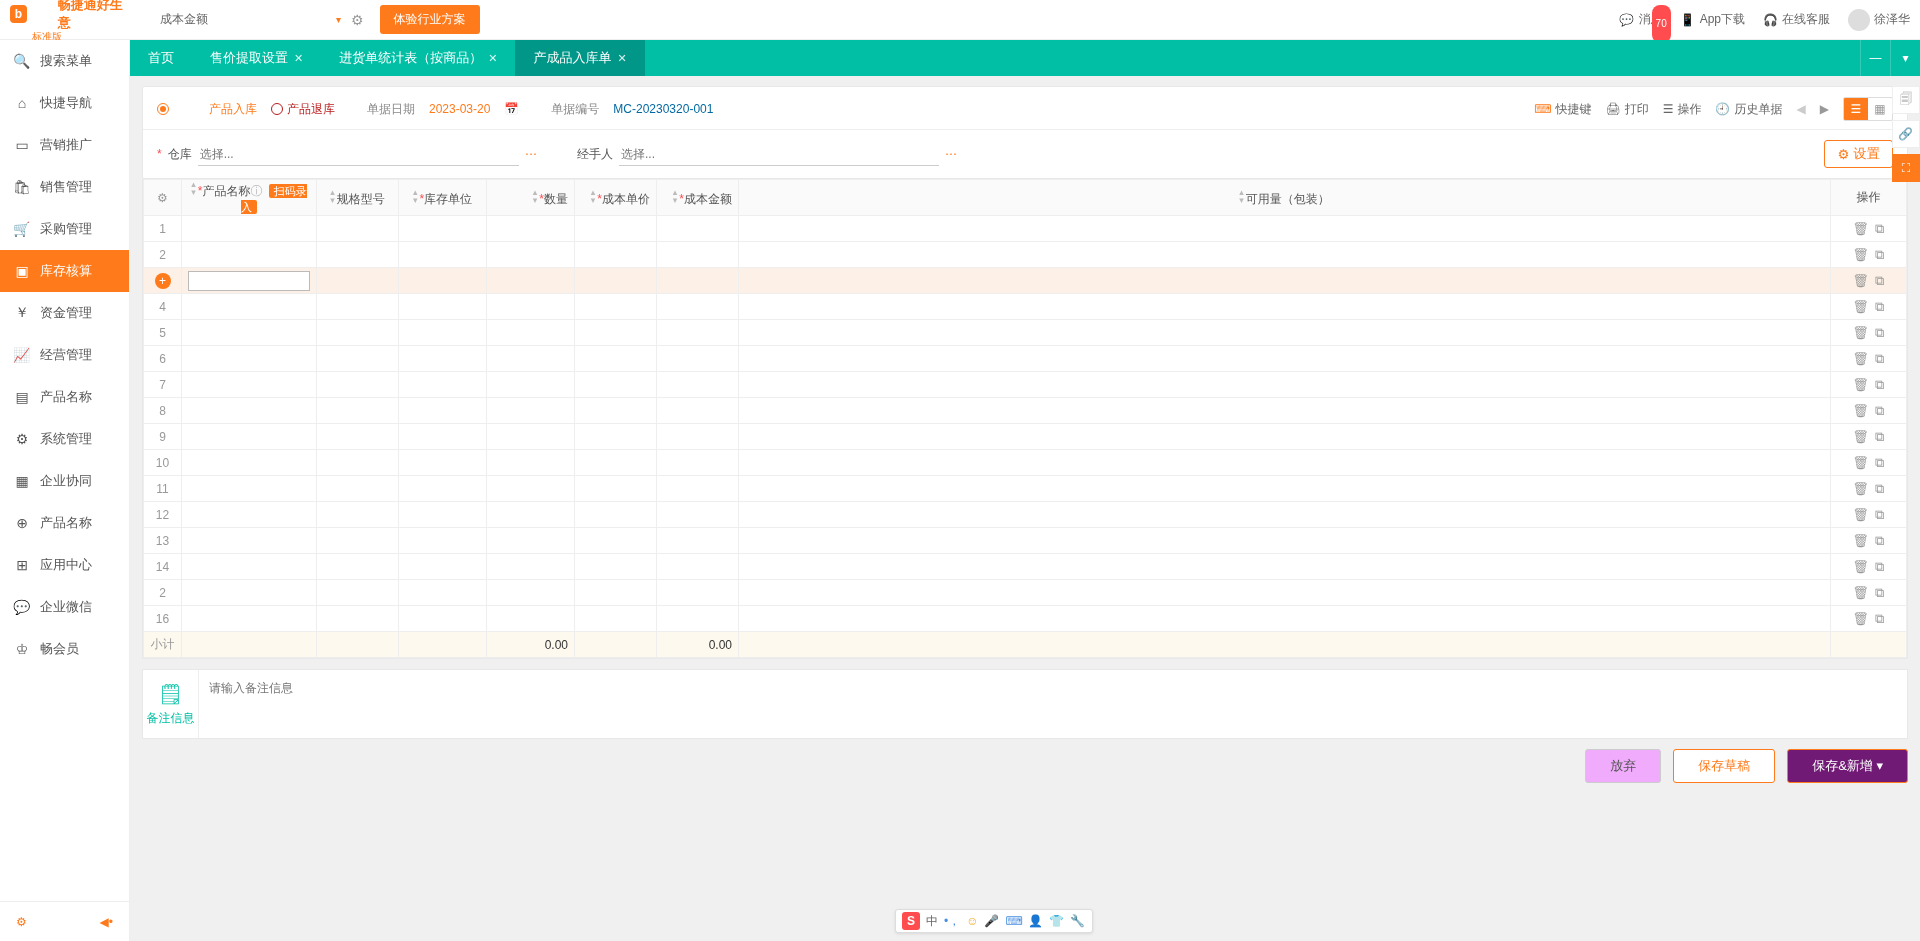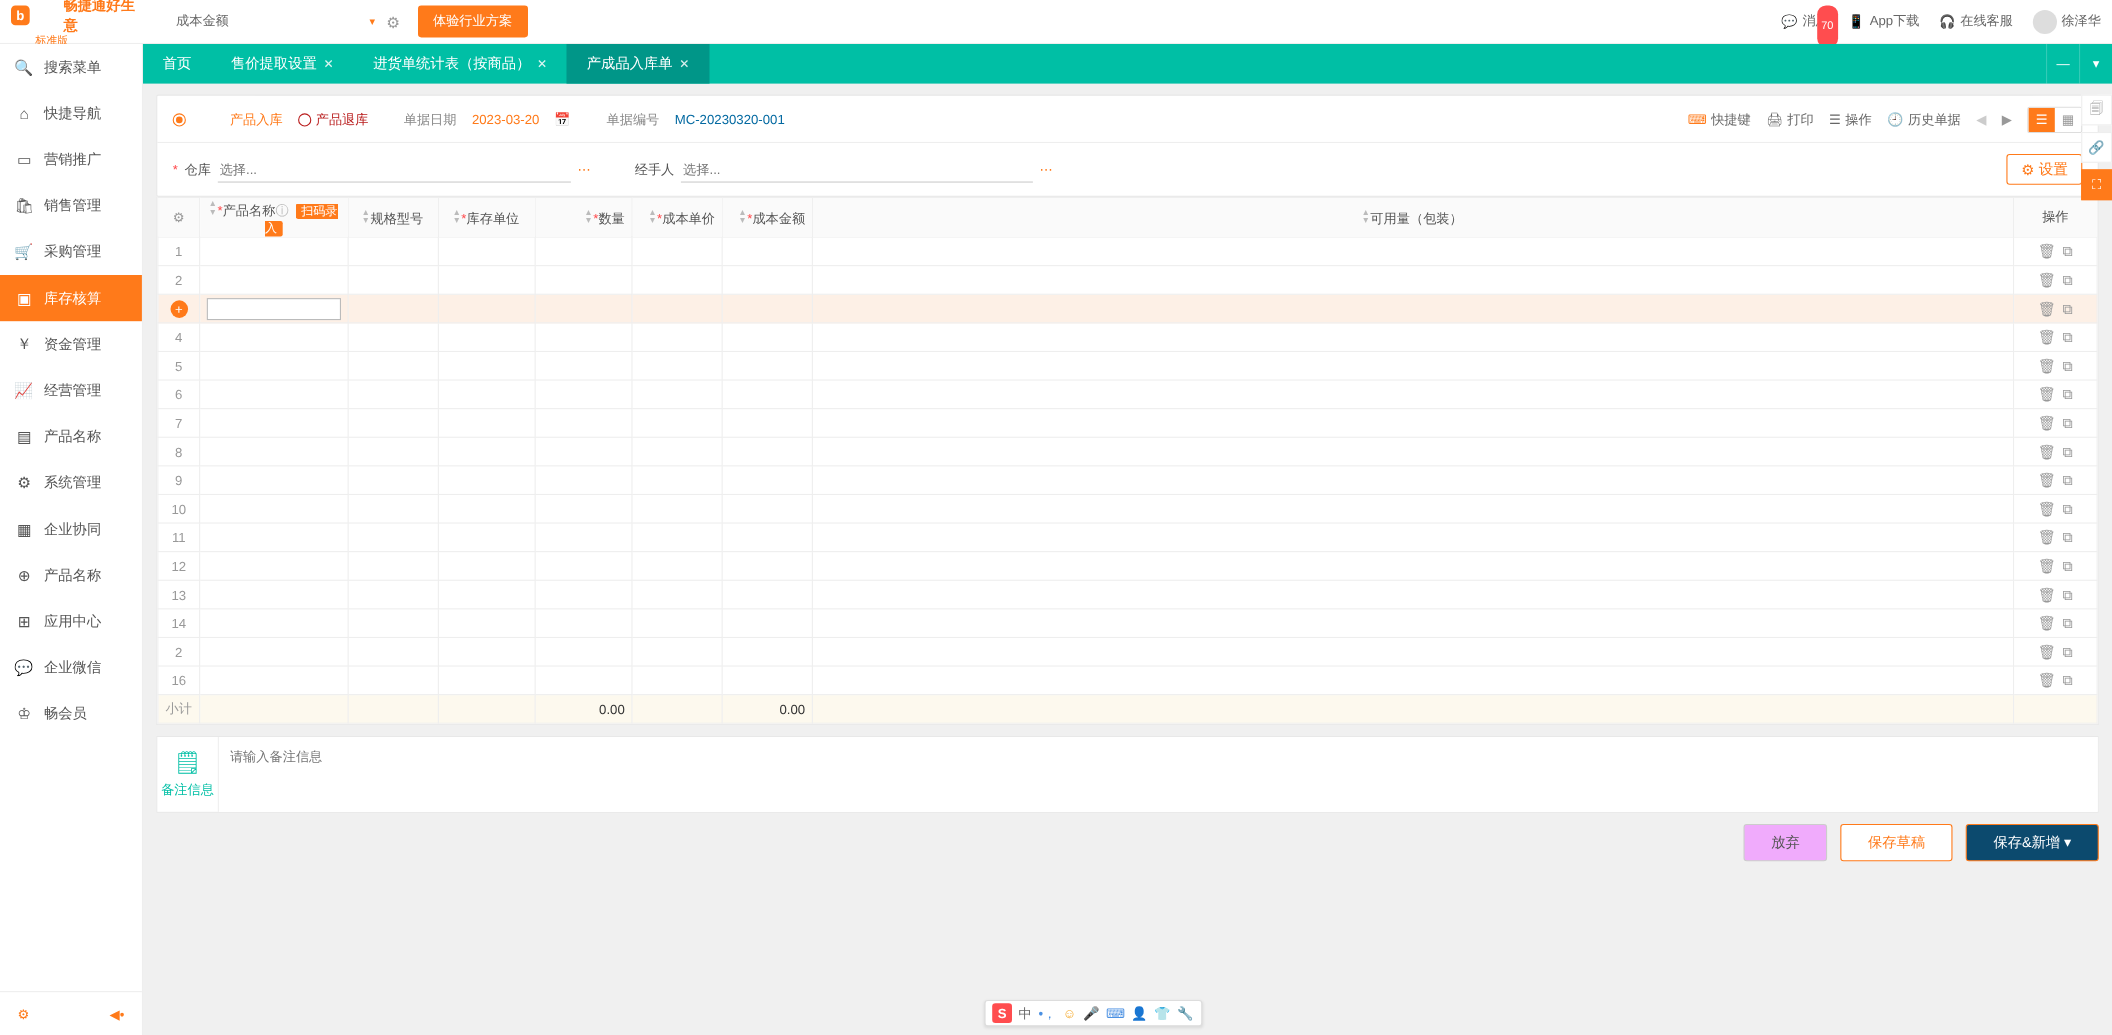--- a/index.html
+++ b/index.html
@@ -98,21 +98,21 @@
 .remark-icon { font-size: 20px; }
 .remark-input { flex: 1; border: none; padding: 10px; font-size: 12px; color: #999; outline: none; resize: none; }
 
 
 .footer { margin: 10px 12px 10px 12px; display: flex; align-items: center; justify-content: flex-end; gap: 12px; }
 .ime-bar { position: absolute; bottom: 8px; left: 50%; transform: translateX(-130px); display: flex; align-items: center; gap: 6px; background: #fff; border: 1px solid #ddd; border-radius: 3px; padding: 2px 6px; color: #666; box-shadow: 0 1px 3px rgba(0,0,0,0.1); }
 .ime-s { background: #ff4d4f; color: #fff; width: 18px; height: 18px; border-radius: 3px; display: inline-flex; align-items: center; justify-content: center; font-weight: bold; }
 .btn { padding: 7px 24px; border-radius: 3px; cursor: pointer; font-size: 13px; }
 .btn-plain { background: #f0abfc; border: 1px solid #ccc; color: #555; }
 .btn-outline-o { background: #fff; border: 1px solid #ff7a1a; color: #ff7a1a; }
-.btn-solid { background: #0c4a6e; border: 1px solid #ff7a1a; color: #fff; }
+.btn-solid { background: #701a75; border: 1px solid #ff7a1a; color: #fff; }
 
 
 .right-rail { position: absolute; right: 0; top: 46px; width: 28px; display: flex; flex-direction: column; gap: 6px; }
 .rail-btn { width: 28px; height: 28px; background: #fff; border: 1px solid #eee; display: flex; align-items: center; justify-content: center; color: #999; cursor: pointer; }
 .rail-btn.active { background: #ff7a1a; color: #fff; border-color: #ff7a1a; }
 </style>
 </head>
 <body>
 
 <div class="topbar">

